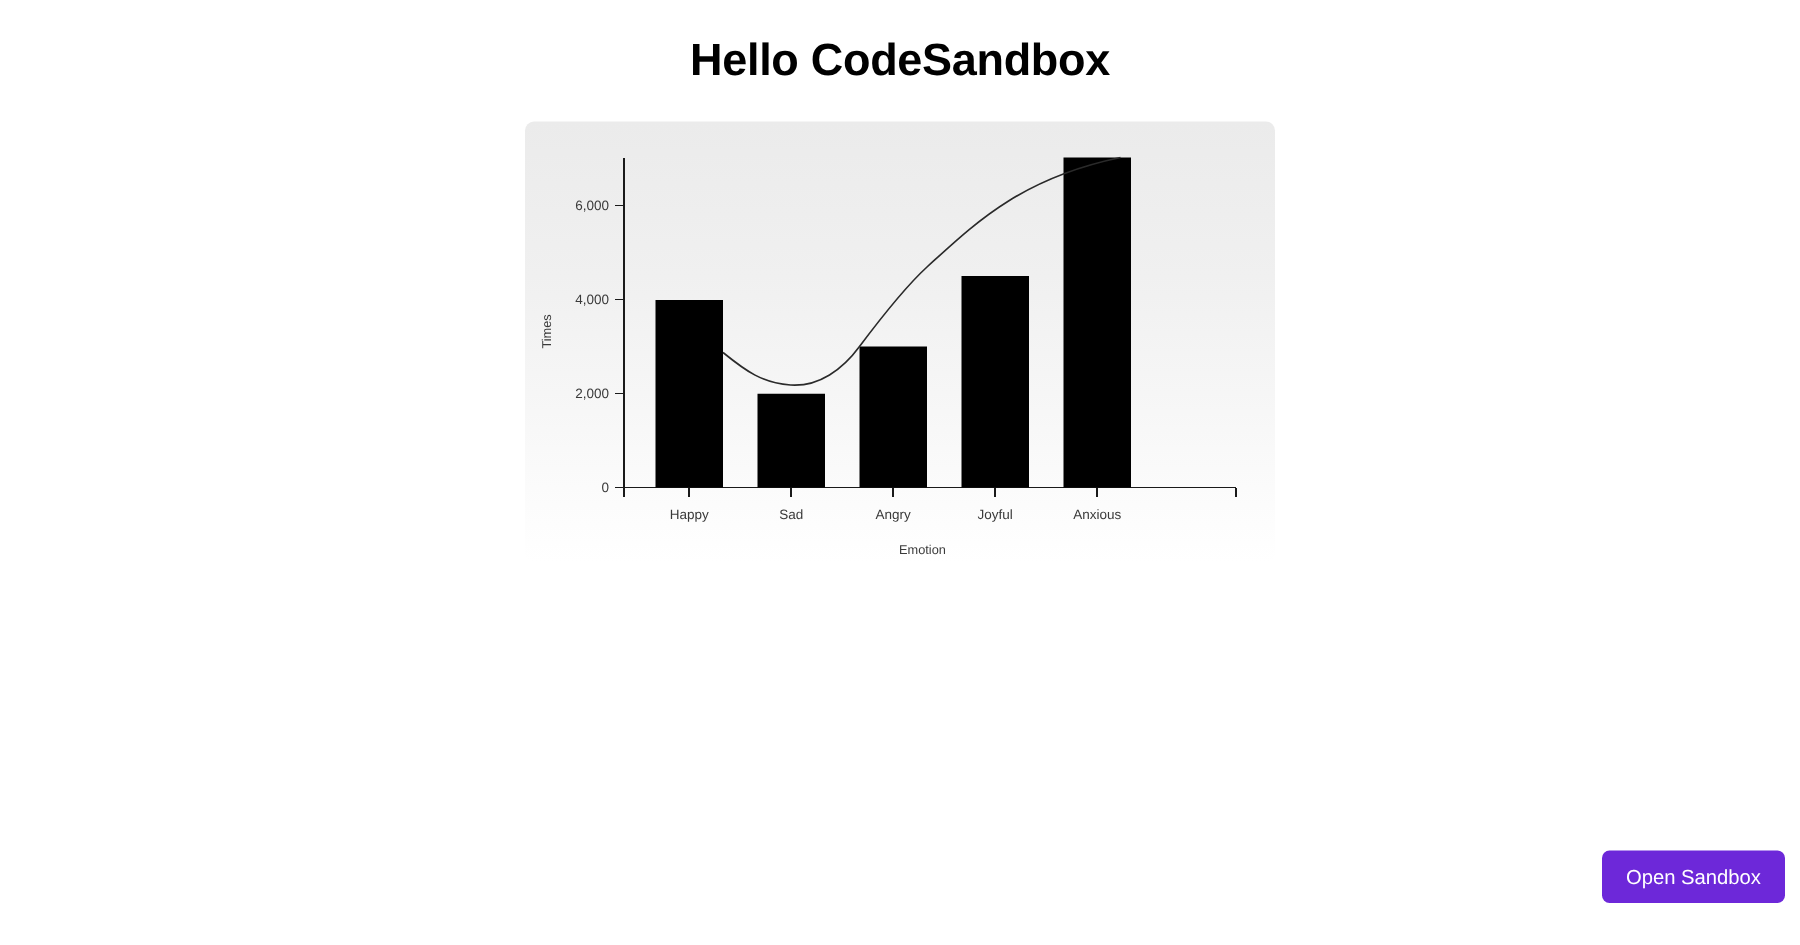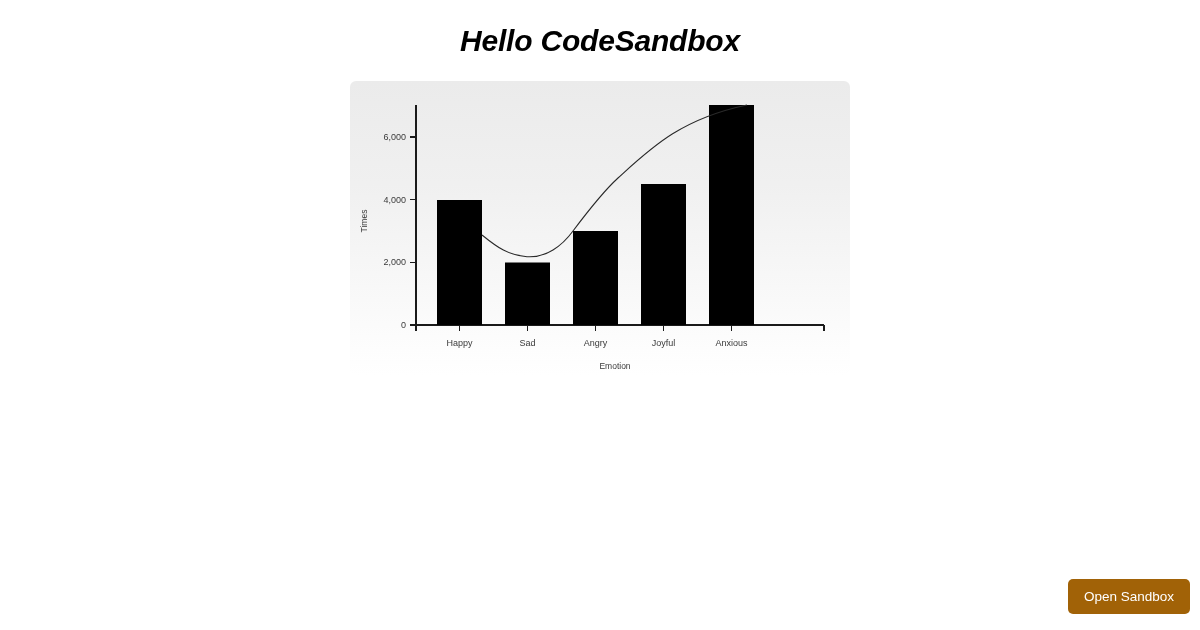--- a/index.html
+++ b/index.html
@@ -17,21 +17,20 @@
 
   .page-title {
     text-align: center;
     font-size: 30px;
     font-weight: bold;
     color: #000000;
     letter-spacing: -0.2px;
     margin: 0;
     padding-top: 24px;
     line-height: 34px;
-    font-style: italic;
   }
 
   .chart-card {
     position: absolute;
     left: 350px;
     top: 81px;
     width: 500px;
     height: 294px;
     border-radius: 6px;
     background: linear-gradient(to bottom, #ebebeb 0%, #f0f0f0 35%, #f8f8f8 70%, #ffffff 100%);
@@ -84,22 +83,22 @@
 
   .spline {
     fill: none;
     stroke: #2a2a2a;
     stroke-width: 1.1;
   }
 
   .sandbox-button {
     position: absolute;
     right: 10px;
-    bottom: 16px;
-    background: #a16207;
+    bottom: 28px;
+    background: #6d28d9;
     color: #ffffff;
     font-family: "Liberation Sans", sans-serif;
     font-size: 13.5px;
     line-height: 1;
     padding: 11px 16px;
     border: none;
     border-radius: 5px;
     cursor: pointer;
   }
 </style>

